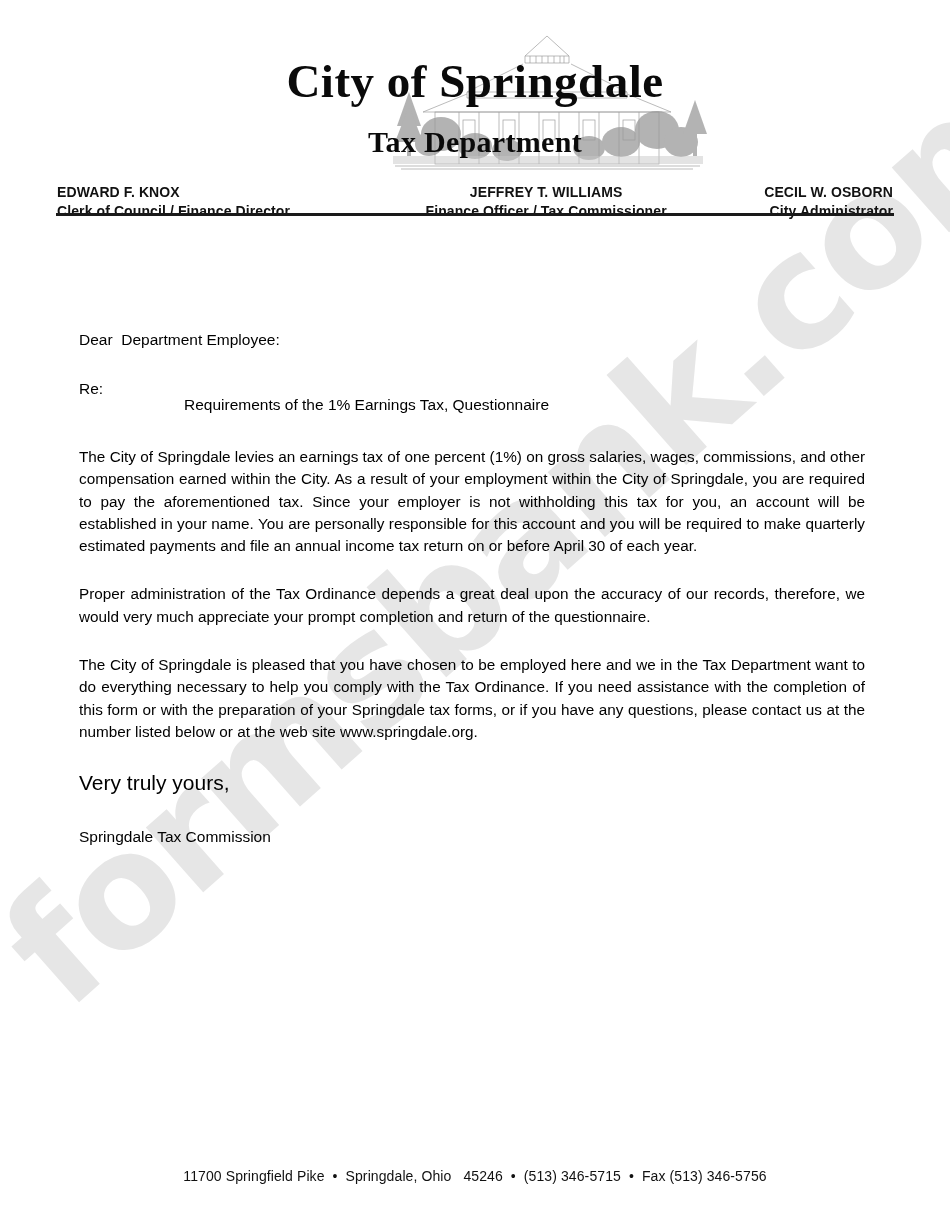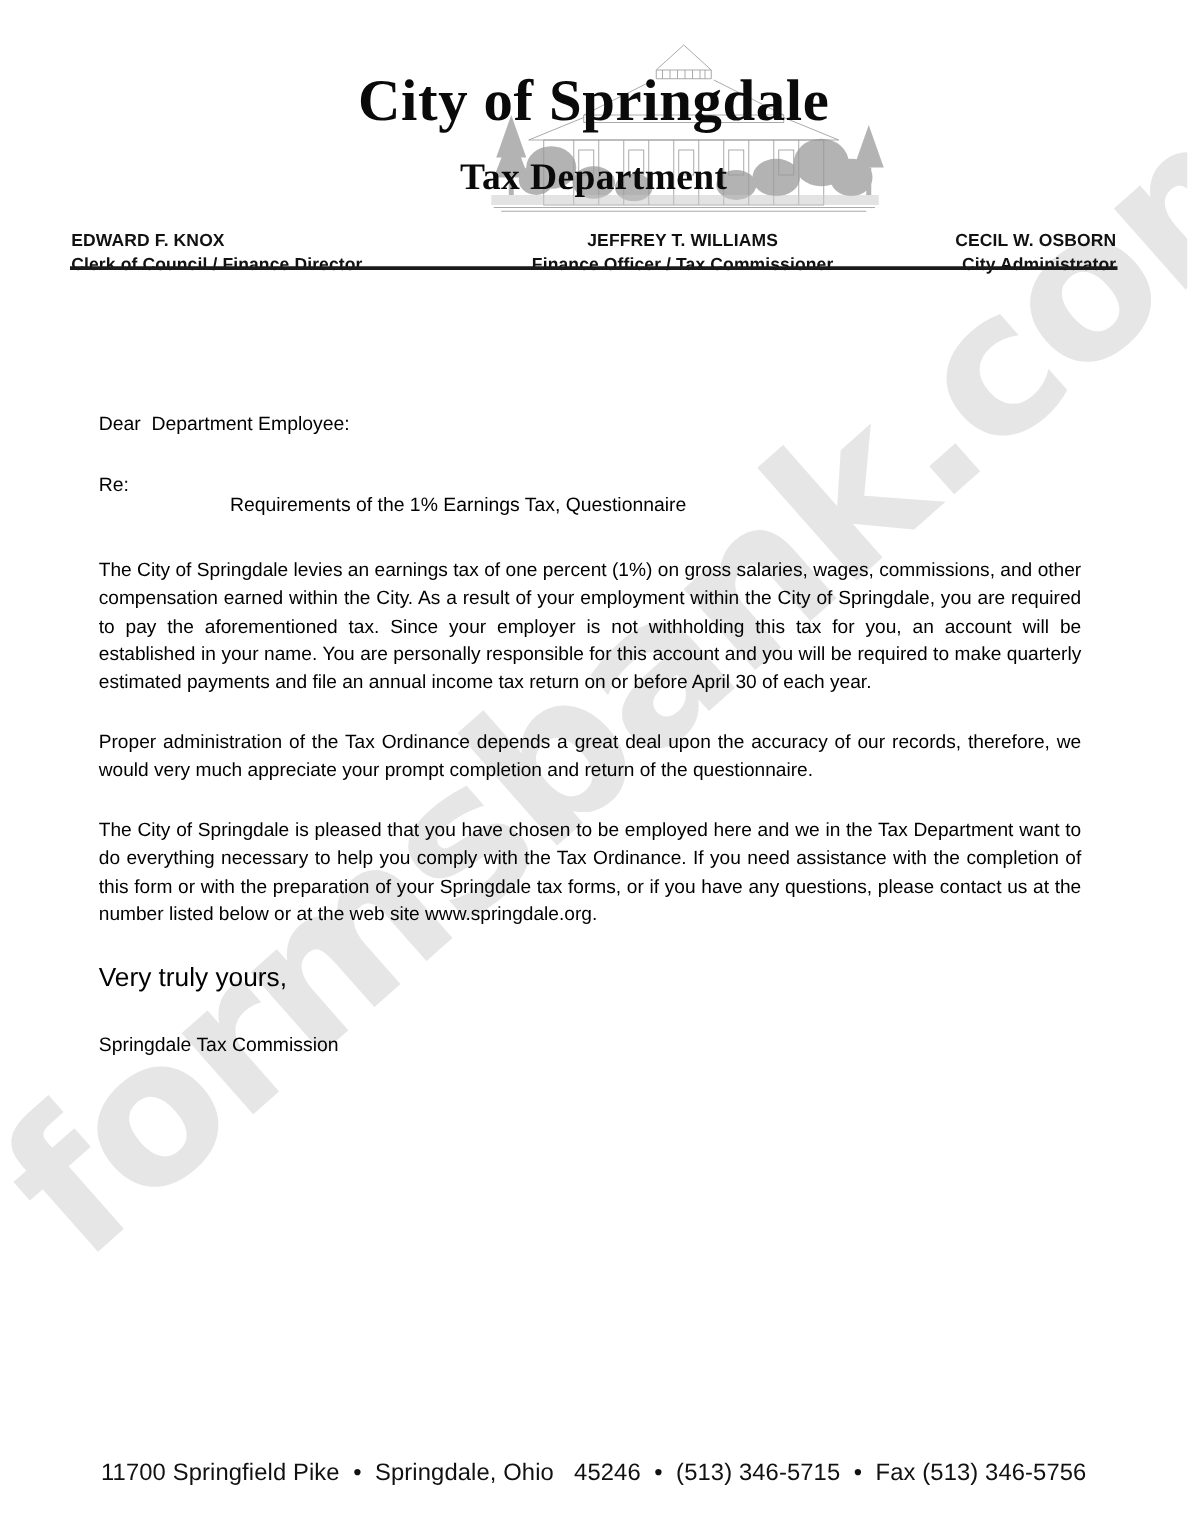--- a/index.html
+++ b/index.html
@@ -172,21 +172,21 @@
     margin: 0;
   }
 
   
   .footer {
     position: absolute;
     left: 0;
     top: 1168px;
     width: 950px;
     text-align: center;
-    font-size: 19px;
+    font-size: 14px;
     letter-spacing: 0.1px;
     color: #111111;
     white-space: pre;
   }
 </style>
 </head>
 <body>
 
 <div class="page">
 

